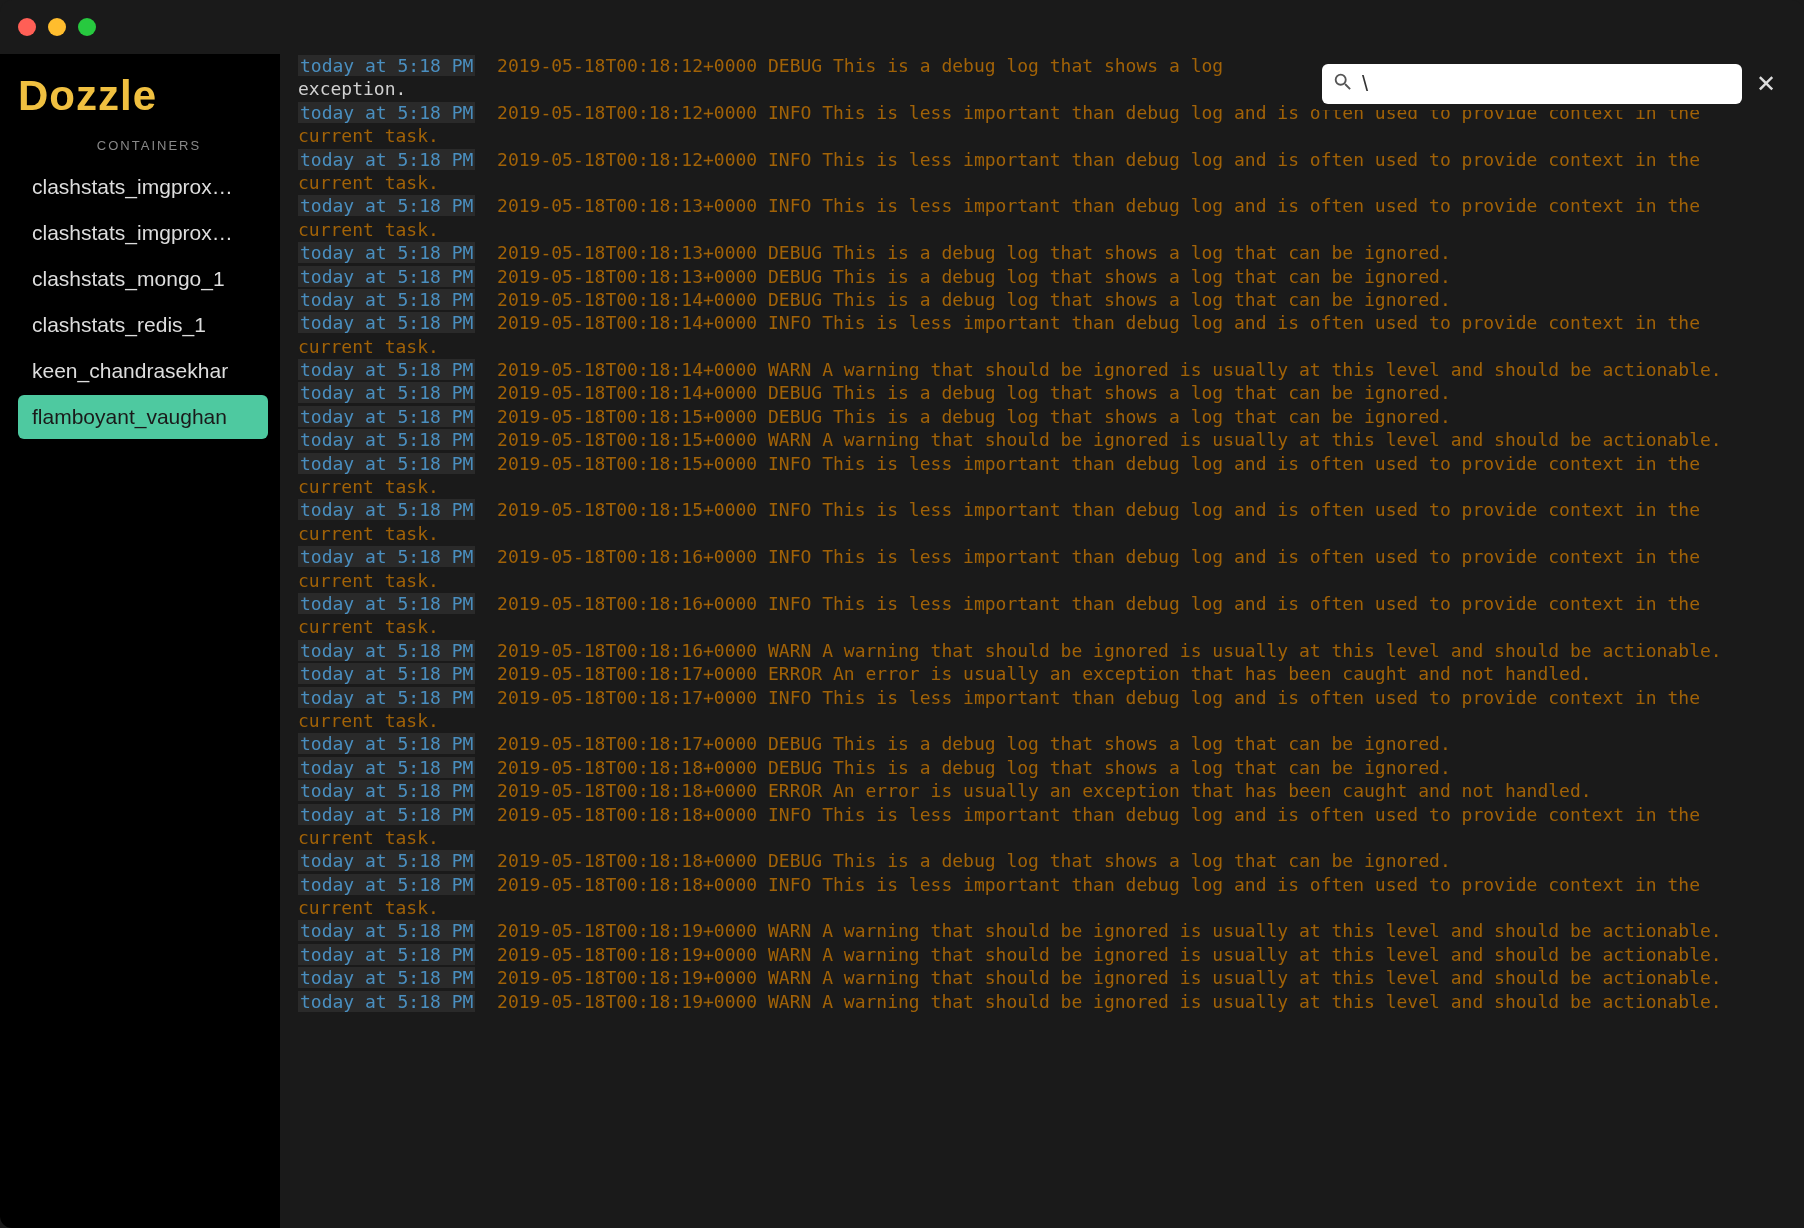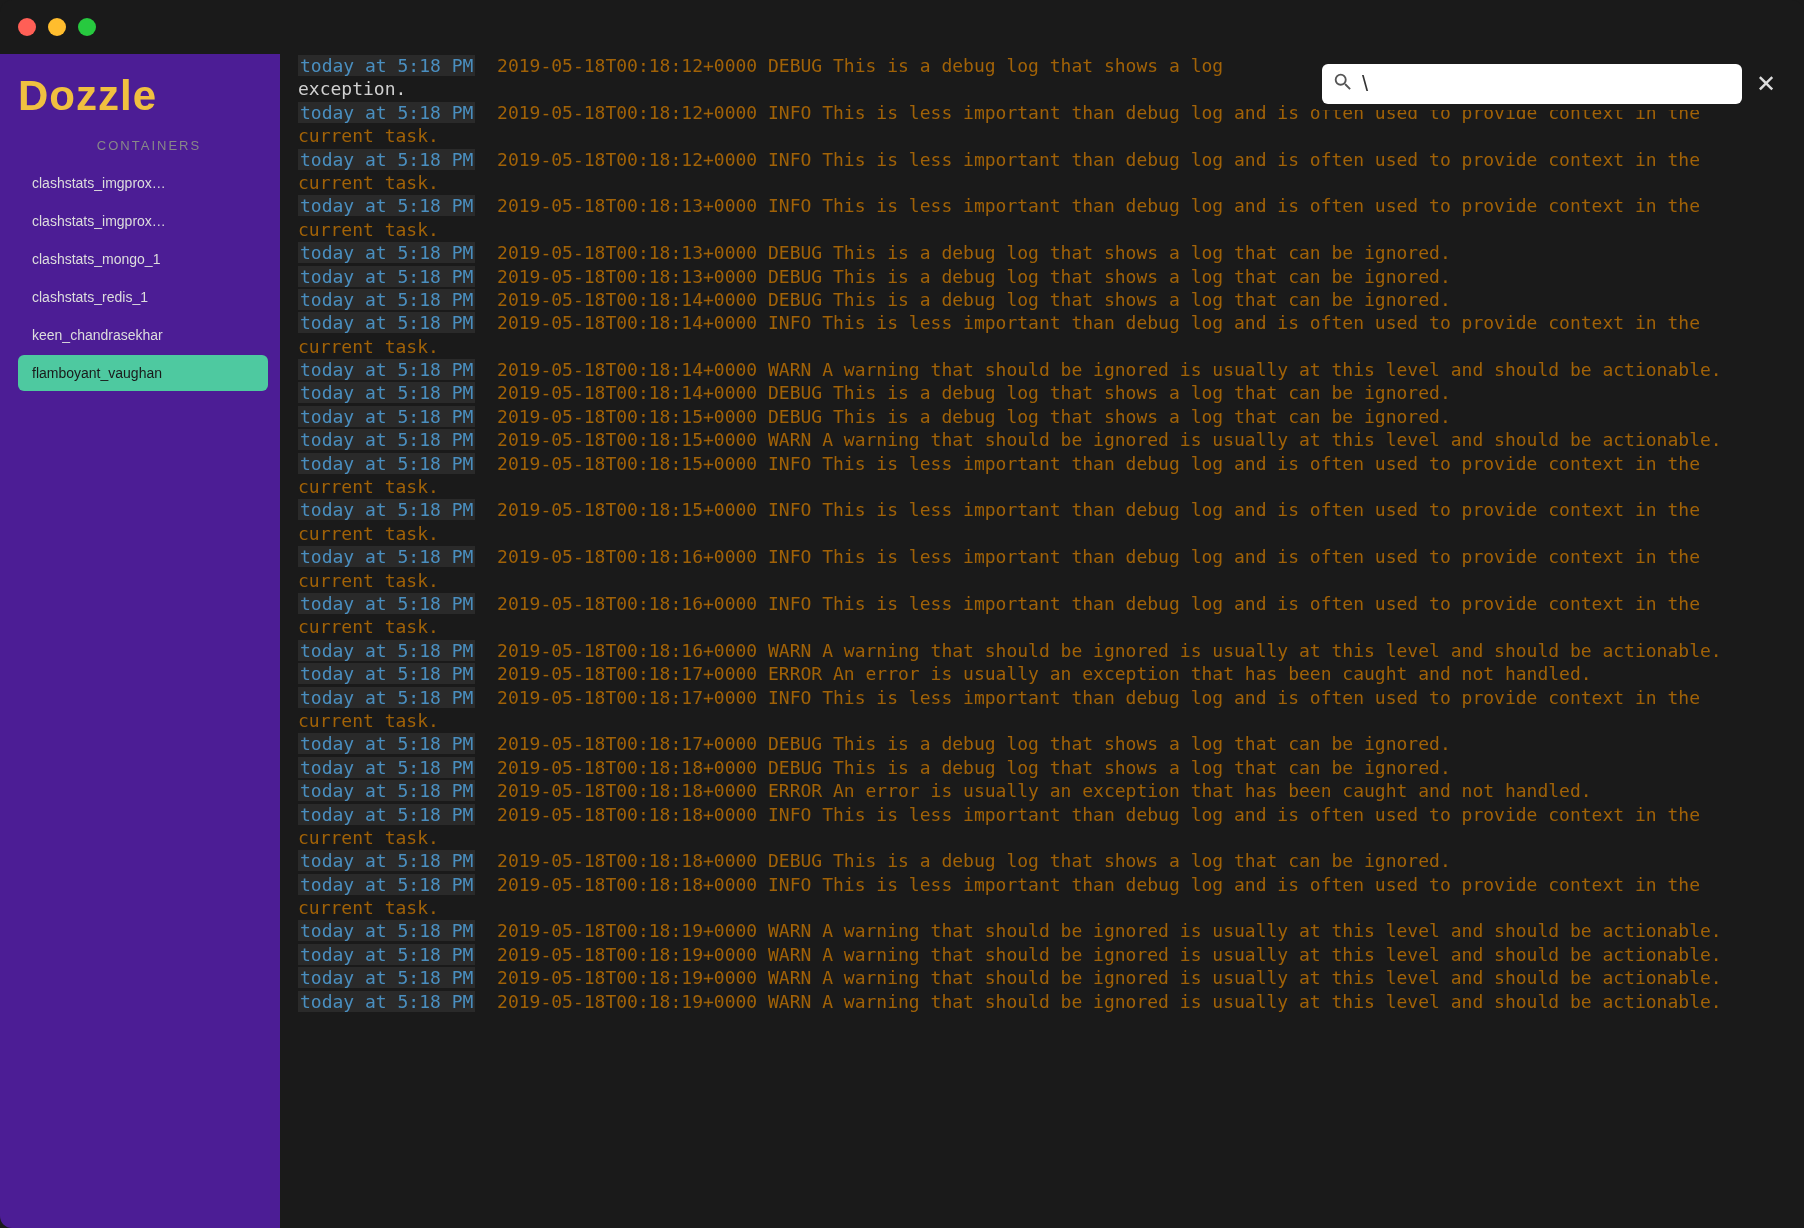--- a/index.html
+++ b/index.html
@@ -27,21 +27,21 @@
     .tl-close { background: #ff5f56; }
     .tl-min { background: #ffbd2e; }
     .tl-max { background: #27c93f; }
     .main-area {
       display: flex;
       height: calc(1228px - 54px);
       position: relative;
     }
     .sidebar {
       width: 280px;
-      background: #4c1d95;
+      background: #000000;
       padding: 18px 0 0 18px;
       flex-shrink: 0;
     }
     .logo {
       font-size: 42px;
       font-weight: 600;
       color: #f0c040;
       margin-bottom: 18px;
       letter-spacing: 1px;
     }
@@ -49,21 +49,21 @@
       font-size: 13px;
       color: #888;
       letter-spacing: 2px;
       margin-bottom: 12px;
       text-transform: uppercase;
       text-align: center;
     }
     .container-item {
       padding: 10px 14px;
       margin-bottom: 2px;
-      font-size: 14px;
+      font-size: 21px;
       color: #ddd;
       border-radius: 6px;
       cursor: pointer;
       white-space: nowrap;
       overflow: hidden;
       text-overflow: ellipsis;
       max-width: 250px;
     }
     .container-item.active {
       background: #4ec9a0;

